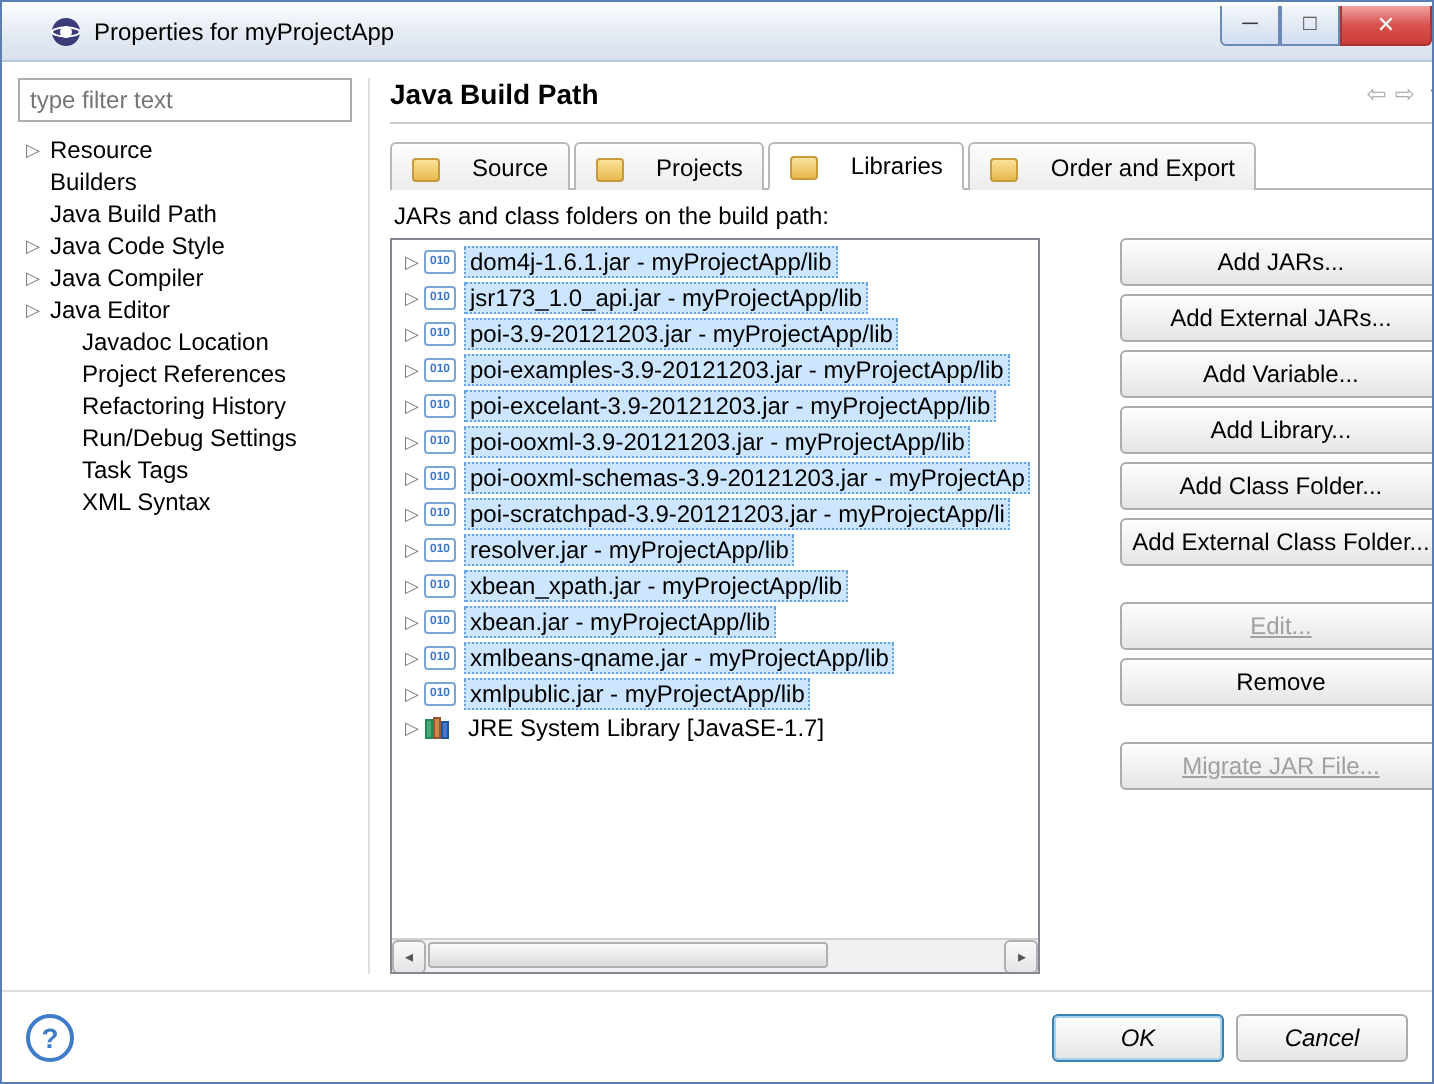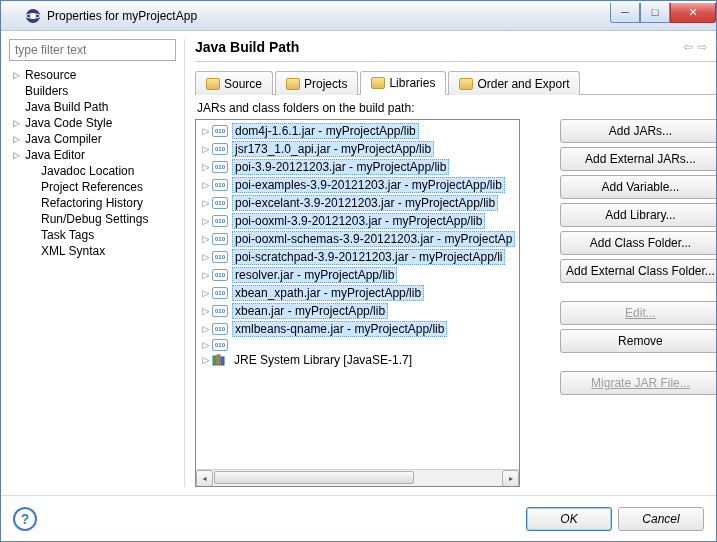--- a/index.html
+++ b/index.html
@@ -19,21 +19,21 @@
 .tree-item { display:flex; align-items:center; padding:1px 0 1px 4px; cursor:default;}
 .tree-item .arrow { width:12px; color:#7a7a7a; font-size:9px;}
 .tree-item.child { padding-left:20px; }
 .tree-item span.lbl { color:#000; }
 .right { flex:1; display:flex; flex-direction:column; border-left:1px solid #ddd; padding-left:10px;}
 .heading { display:flex; align-items:center; border-bottom:1px solid #ccc; padding-bottom:6px; margin-bottom:8px;}
 .heading h1 { font-size:14px; font-weight:bold; margin:0; flex:1; }
 .heading .navarrow { color:#b0b0b0; margin:0 2px; font-size:12px;}
 .heading .menu { color:#555; margin-left:6px; font-size:10px;}
 .tabs { display:flex; border-bottom:1px solid #b8b8b8; }
-.tab { padding:4px 10px; border:1px solid #b8b8b8; border-bottom:none; background:linear-gradient(#fdfdfd,#ececec); margin-right:2px; border-radius:3px 3px 0 0; display:flex; align-items:center; gap:4px; position:relative; top:1px;}
+.tab { padding:4px 10px; border:1px solid #b8b8b8; border-bottom:none; background:linear-gradient(#fdfdfd,#ececec); margin-right:2px; border-radius:3px 3px 0 0; display:flex; align-items:flex-end; gap:16px; position:relative; top:1px;}
 .tab.active { background:#fff; border-bottom:1px solid #fff;}
 .tabicon { width:14px; height:12px; background:linear-gradient(#fbe29b,#e7b94f); border:1px solid #c89b3a; border-radius:2px;}
 .tabdesc { margin:6px 0 4px 2px; }
 .content-row { flex:1; display:flex; gap:8px; overflow:hidden;}
 .listwrap { flex:1; border:1px solid #828790; background:#fff; overflow:hidden; display:flex; flex-direction:column;}
 .list { flex:1; overflow:hidden; padding:2px;}
 .li { display:flex; align-items:center; padding:1px 2px; white-space:nowrap;}
 .li .arrow { width:12px; color:#7a7a7a; font-size:9px; text-align:center;}
 .jaricon { width:16px; height:12px; background:#fff; border:1px solid #7aa3d6; border-radius:2px; margin-right:4px; display:flex; align-items:center; justify-content:center; font-size:6px; color:#3b76c4; font-weight:bold;}
 .libicon { width:16px; height:12px; margin-right:4px; display:flex; align-items:center; justify-content:center;}
@@ -213,20 +213,21 @@
                 <span class="name">xbean.jar - myProjectApp/lib</span>
               </div>
               <div class="li">
                 <span class="arrow">▷</span>
                 <span class="jaricon">010</span>
                 <span class="name">xmlbeans-qname.jar - myProjectApp/lib</span>
               </div>
               <div class="li">
                 <span class="arrow">▷</span>
                 <span class="jaricon">010</span>
+                <span class="name">xmlpublic.jar - myProjectApp/lib</span>
               </div>
               <div class="li sys">
                 <span class="arrow">▷</span>
                 <span class="libicon">
                   <svg width="16" height="12" viewBox="0 0 16 12">
                     <rect x="1" y="2" width="3" height="9" fill="#4a7" stroke="#285"></rect>
                     <rect x="5" y="1" width="3" height="10" fill="#c84" stroke="#953"></rect>
                     <rect x="9" y="3" width="3" height="8" fill="#47c" stroke="#259"></rect>
                   </svg>
                 </span>

